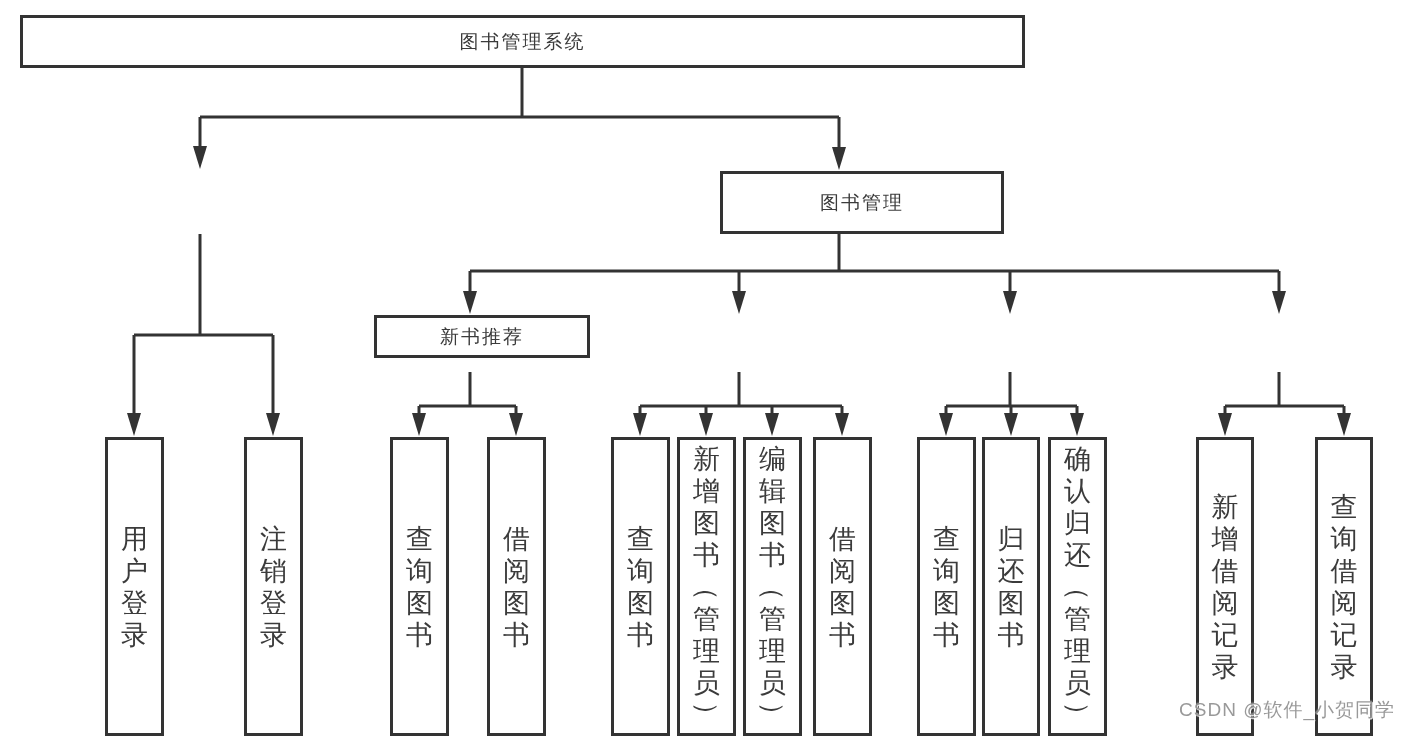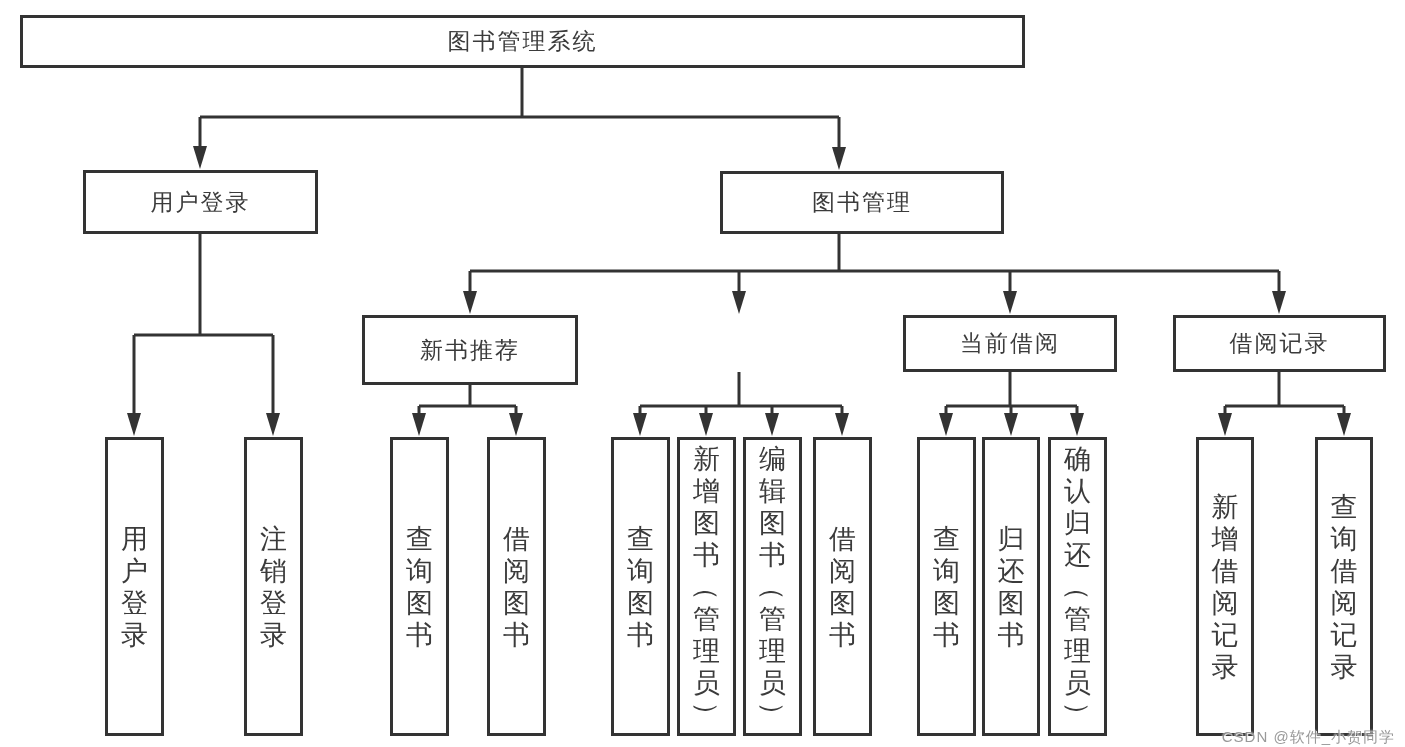--- a/index.html
+++ b/index.html
@@ -8,34 +8,34 @@
     background:#ffffff;
     font-family:"Liberation Sans","DejaVu Sans",sans-serif;
   }
   #connectors { position:absolute; left:0; top:0; width:1405px; height:747px; }
   .box {
     position:absolute; box-sizing:border-box;
     background:#ffffff; border:3px solid #333333;
     display:flex; align-items:center; justify-content:center;
   }
   .hlabel {
-    font-size:23px; color:#3b3b3b; letter-spacing:2px; white-space:nowrap;
+    font-size:19px; color:#3b3b3b; letter-spacing:2px; white-space:nowrap;
   }
   .leaf {
     top:437px; height:299px; width:59px;
     flex-direction:column; justify-content:center;
   }
   .vchar {
     display:block; height:32px; line-height:32px; width:100%;
     text-align:center; font-size:27px; color:#3b3b3b;
   }
   .vchar.rot { transform:rotate(90deg); }
   #watermark {
-    position:absolute; right:10px; bottom:0;
-    font-size:15px; letter-spacing:1px;
+    position:absolute; right:10px; bottom:24px;
+    font-size:19px; letter-spacing:1px;
     color:rgba(130,130,130,0.82);
     text-shadow:0 0 2px #ffffff, 1px 1px 0 rgba(255,255,255,0.8);
     white-space:nowrap;
     margin-top:16px;
   }
 </style>
 </head>
 <body>
 
 <div id="canvas">
@@ -92,35 +92,26 @@
       <line x1="1225" y1="406" x2="1225" y2="416" stroke="#333333" stroke-width="3"></line>
       <polygon points="1218,413 1232,413 1225,436" fill="#333333"></polygon>
       <line x1="1344" y1="406" x2="1344" y2="416" stroke="#333333" stroke-width="3"></line>
       <polygon points="1337,413 1351,413 1344,436" fill="#333333"></polygon>
     </svg>
 
   <div class="box" style="left:20px;top:15px;width:1005px;height:53px">
     <span class="hlabel">图书管理系统</span>
   </div>
 
-  <div class="box" style="left:83px;top:170px;width:235px;height:64px">
-    <span class="hlabel">用户登录</span>
-  </div>
   <div class="box" style="left:720px;top:171px;width:284px;height:63px">
     <span class="hlabel">图书管理</span>
   </div>
 
-  <div class="box" style="left:362px;top:315px;width:216px;height:70px">
+  <div class="box" style="left:374px;top:315px;width:216px;height:43px">
     <span class="hlabel">新书推荐</span>
-  </div>
-  <div class="box" style="left:903px;top:315px;width:214px;height:57px">
-    <span class="hlabel">当前借阅</span>
-  </div>
-  <div class="box" style="left:1173px;top:315px;width:213px;height:57px">
-    <span class="hlabel">借阅记录</span>
   </div>
 
   <div class="box leaf" style="left:105px">
       <span class="vchar">用</span>
       <span class="vchar">户</span>
       <span class="vchar">登</span>
       <span class="vchar">录</span>
     </div>
   <div class="box leaf" style="left:244px">
       <span class="vchar">注</span>

